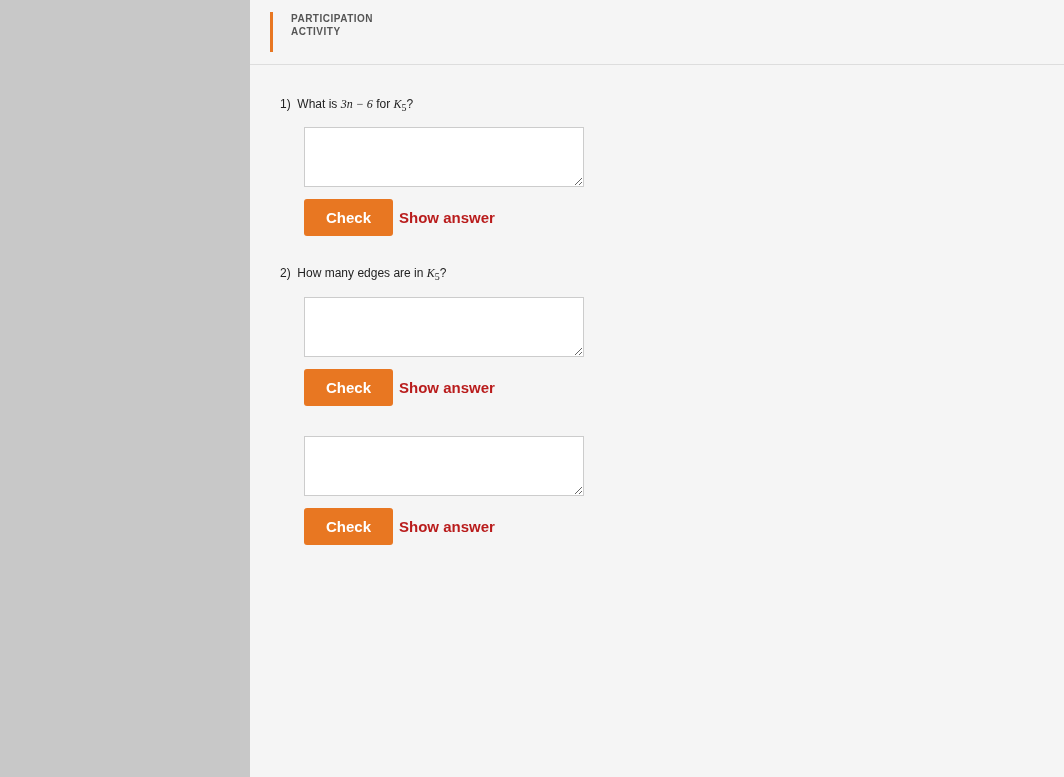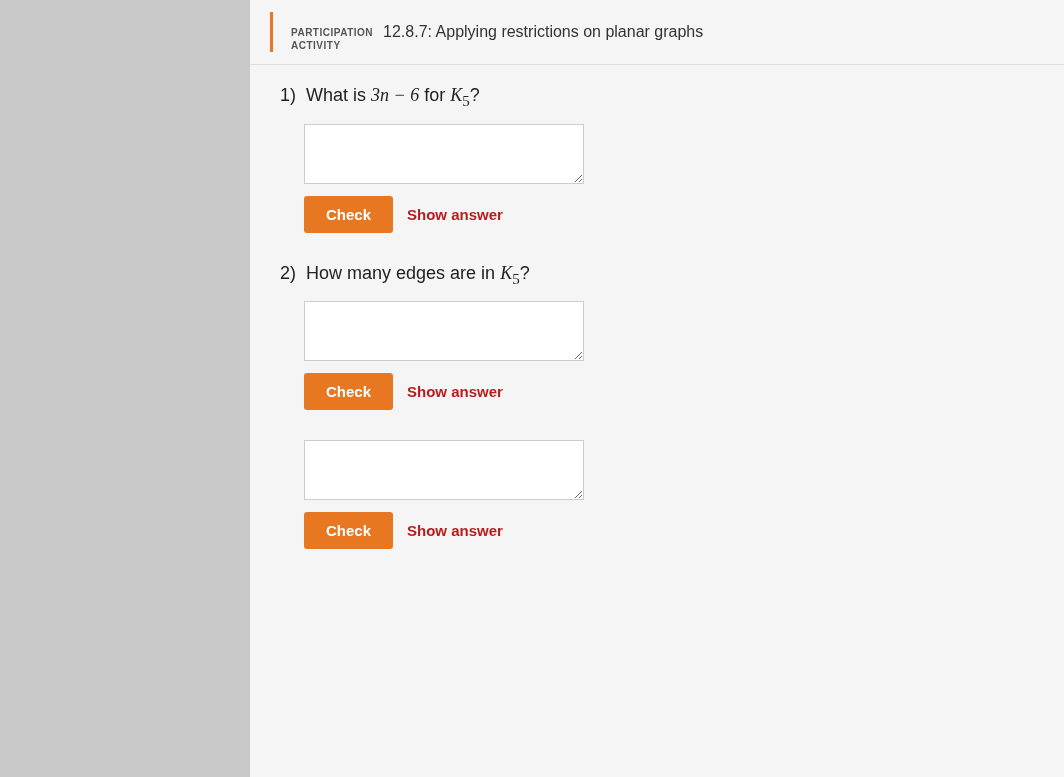--- a/index.html
+++ b/index.html
@@ -42,21 +42,21 @@
     .header-divider {
       width: 3px;
       background-color: #e87722;
       margin-right: 18px;
       min-height: 40px;
     }
 
     .header-text {
       display: flex;
       flex-direction: column;
-      justify-content: flex-end;
+      justify-content: flex-start;
     }
 
     .header-label {
       font-family: Arial, sans-serif;
       font-size: 10px;
       font-weight: bold;
       color: #555;
       letter-spacing: 0.5px;
       line-height: 1.3;
     }
@@ -71,25 +71,26 @@
 
     .questions-area {
       padding: 20px 30px 20px 30px;
     }
 
     .question-block {
       margin-bottom: 30px;
     }
 
     .question-text {
-      font-size: 18px;
+      font-size: 12px;
       color: #222;
       margin-bottom: 14px;
       font-family: Arial, sans-serif;
       font-weight: normal;
+      margin-top: 12px;
     }
 
     .question-text .math {
       font-family: Georgia, serif;
       font-style: italic;
     }
 
     .question-text .math sub {
       font-style: normal;
     }
@@ -104,21 +105,21 @@
       margin-bottom: 12px;
       margin-left: 24px;
       outline: none;
       font-size: 14px;
       padding: 4px;
     }
 
     .action-row {
       display: flex;
       align-items: center;
-      gap: 14px;
+      gap: 6px;
       margin-left: 24px;
     }
 
     .check-button {
       background-color: #e87722;
       color: #fff;
       border: none;
       padding: 10px 22px;
       font-size: 15px;
       font-weight: bold;
@@ -142,23 +143,20 @@
 <div class="left-sidebar"></div>
 
 <div class="main-content">
   <div class="header">
     <div class="header-divider"></div>
     <div class="header-text">
       <span class="header-label">
         <span>PARTICIPATION</span><br>
         <span>ACTIVITY</span>
       </span>
-    </div>
-    <div style="display:flex; align-items:center; margin-left: 10px;">
-      <span class="header-title">12.8.7: Applying restrictions on planar graphs</span>
     </div>
   </div>
 
   <div class="questions-area">
 
     <div class="question-block">
       <div class="question-text">
         <span>1)&nbsp;</span>
         <span>What is <span class="math">3<i>n</i> − 6</span> for <span class="math"><i>K</i><sub>5</sub></span>?</span>
       </div>

